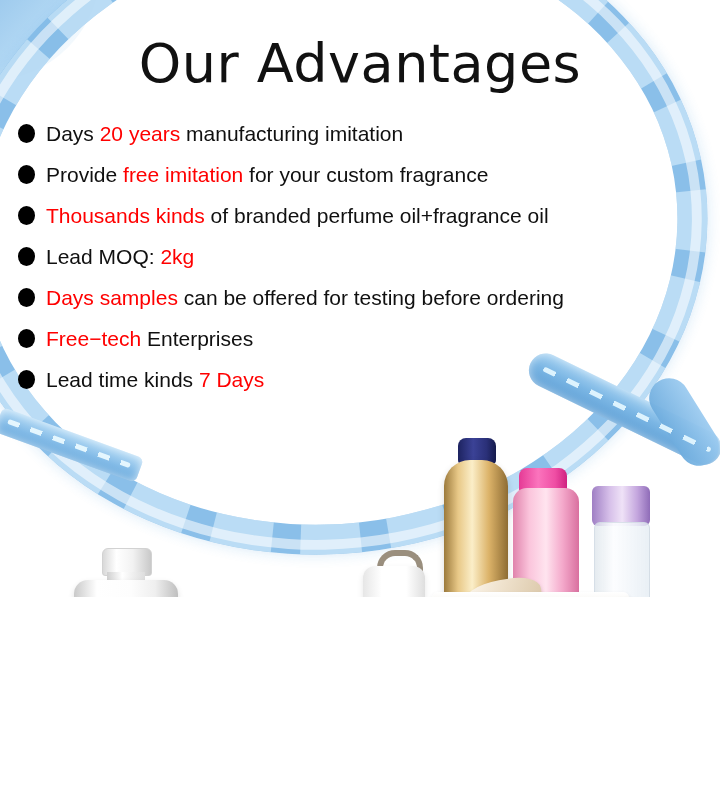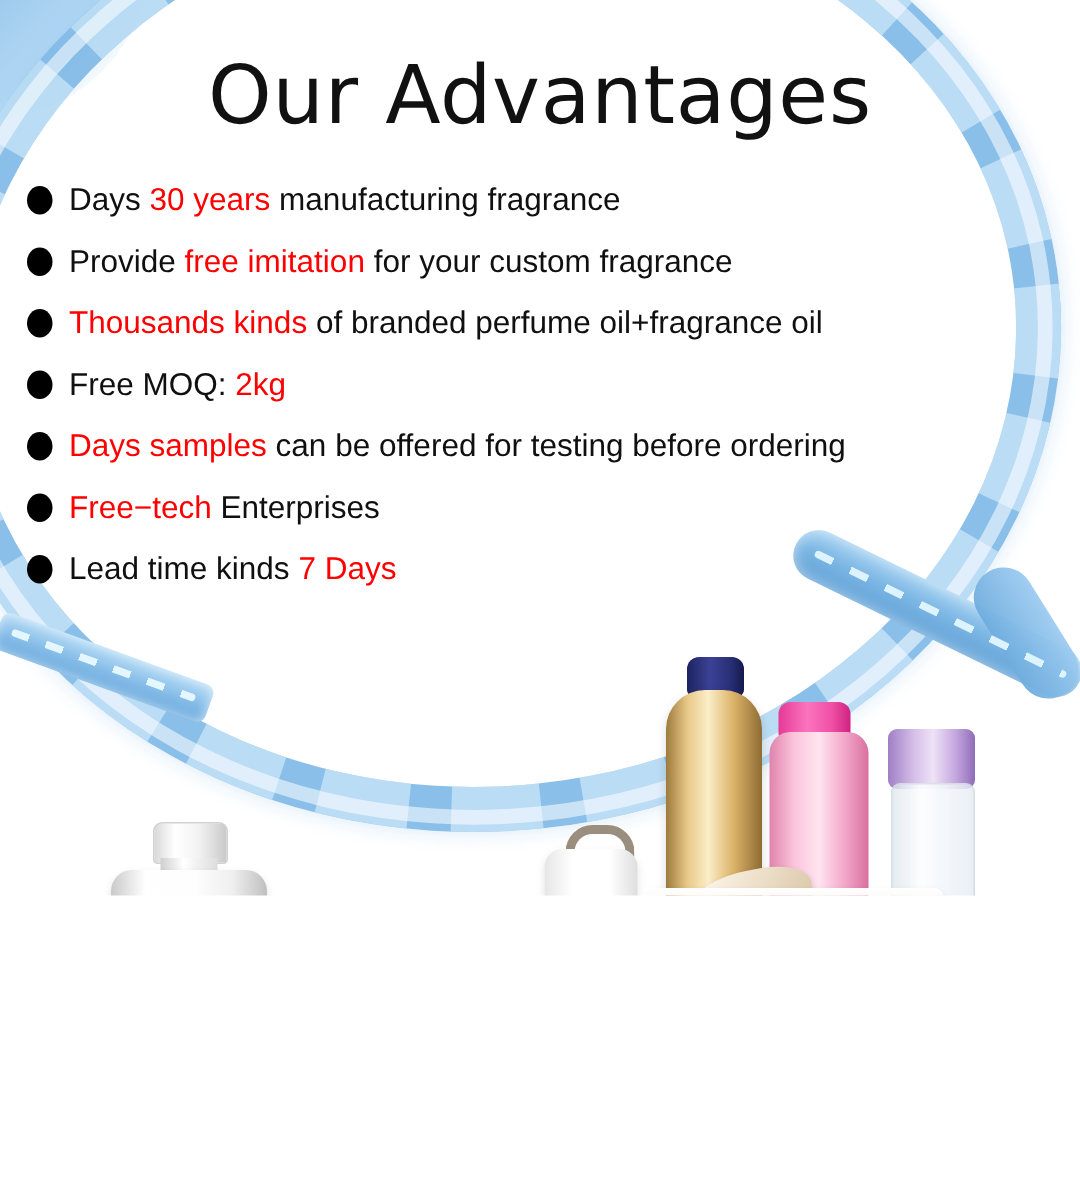--- a/index.html
+++ b/index.html
@@ -277,36 +277,36 @@
     <div class="ring-strap"></div>
     <div class="ring-strap-dash"></div>
   </div>
 
   <div class="title">Our Advantages</div>
 
   <div class="bullets">
 
     <div class="bullet-row">
       <span class="dot"></span>
-      <span class="btext"><span>Days </span><span class="hl">30 years</span><span> manufacturing fragrance</span></span>
+      <span class="btext"><span>Days </span><span class="hl">20 years</span><span> manufacturing imitation</span></span>
     </div>
 
     <div class="bullet-row">
       <span class="dot"></span>
       <span class="btext"><span>Provide </span><span class="hl">free imitation</span><span> for your custom fragrance</span></span>
     </div>
 
     <div class="bullet-row">
       <span class="dot"></span>
       <span class="btext"><span class="hl">Thousands kinds</span><span> of branded perfume oil+fragrance oil</span></span>
     </div>
 
     <div class="bullet-row">
       <span class="dot"></span>
-      <span class="btext"><span>Free MOQ: </span><span class="hl">2kg</span></span>
+      <span class="btext"><span>Lead MOQ: </span><span class="hl">2kg</span></span>
     </div>
 
     <div class="bullet-row">
       <span class="dot"></span>
       <span class="btext"><span class="hl">Days samples</span><span> can be offered for testing before ordering</span></span>
     </div>
 
 
     <div class="bullet-row">
       <span class="dot"></span>

